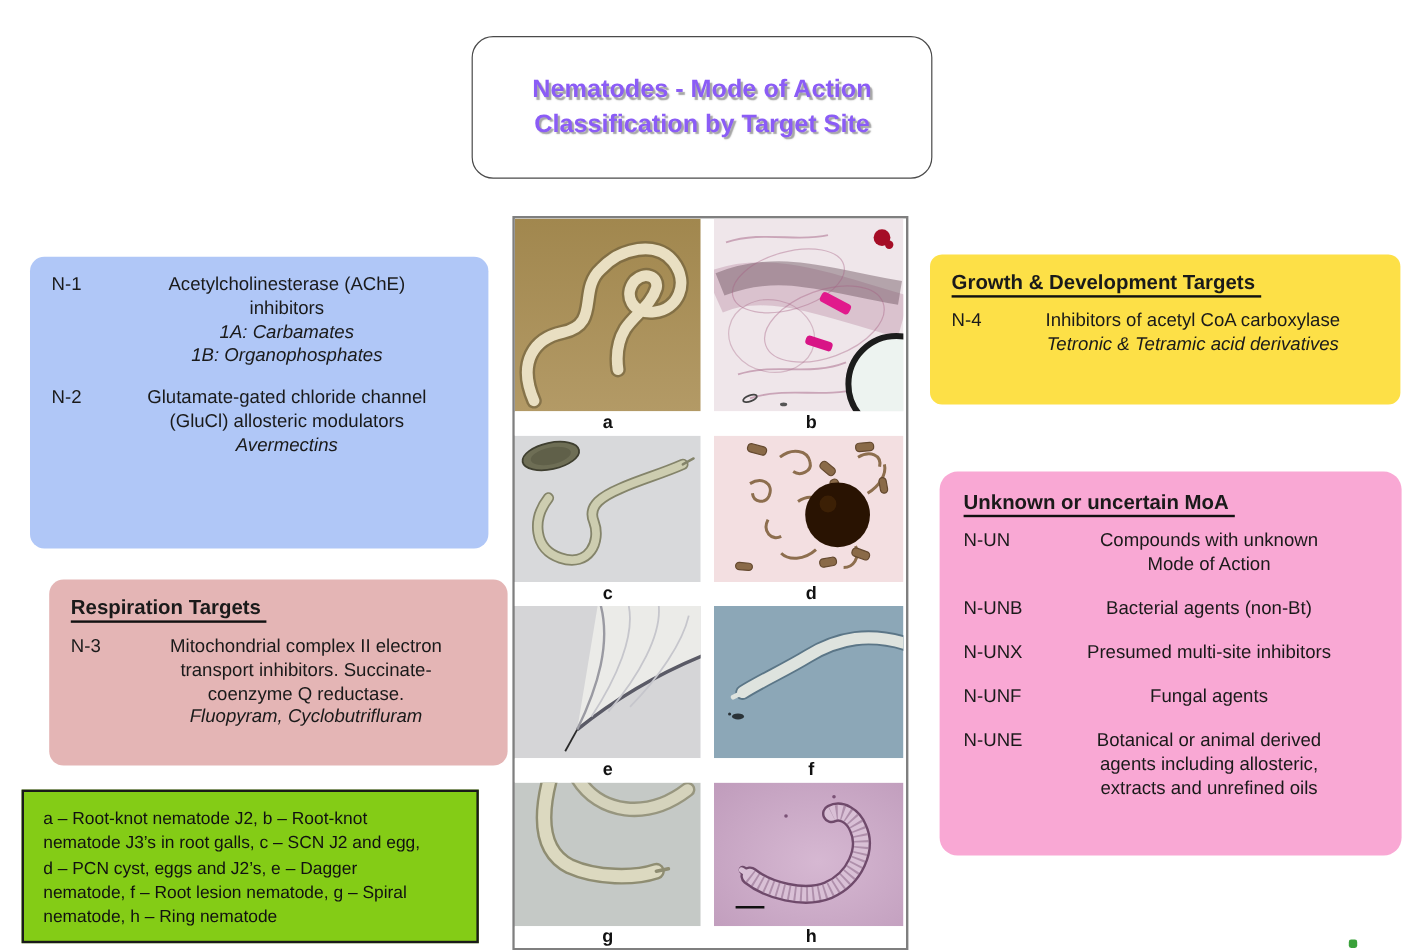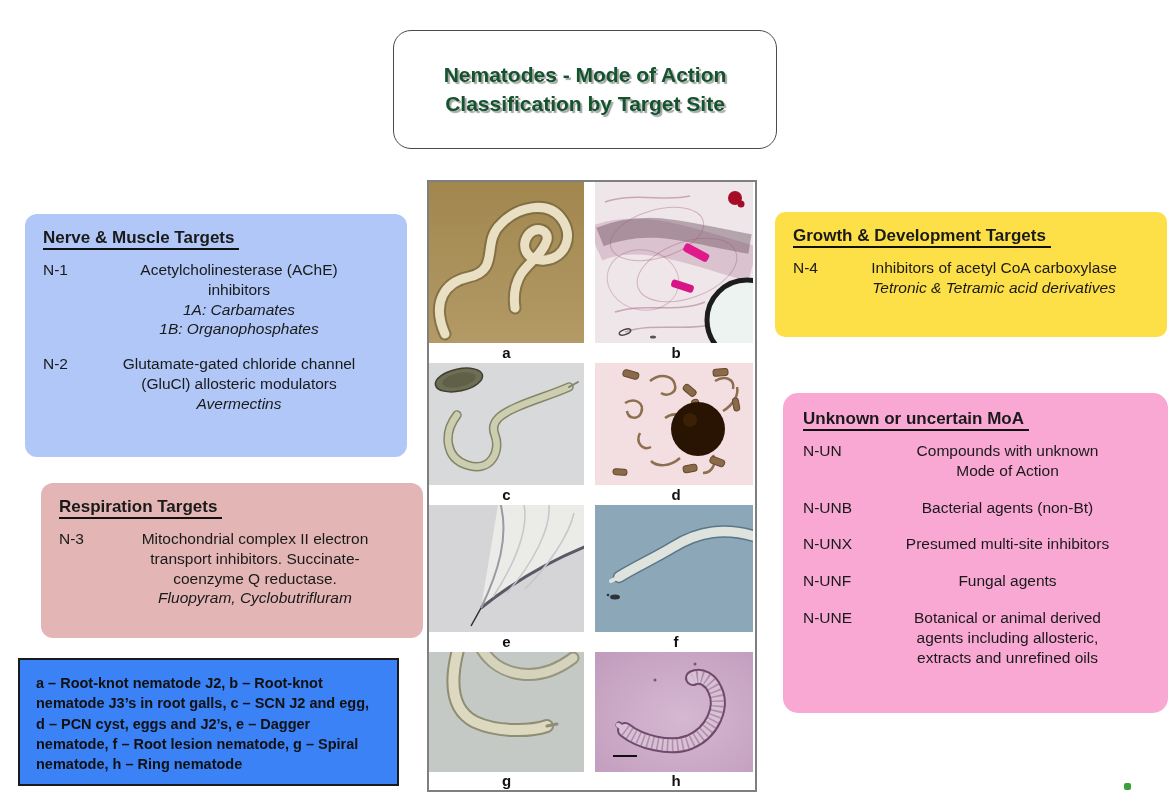--- a/index.html
+++ b/index.html
@@ -8,21 +8,21 @@
     font-family:"Liberation Sans",sans-serif;color:#1a1a1a;overflow:hidden;
   }
   
   .title-box{
     position:absolute;left:393px;top:30px;width:382px;height:117px;
     background:#ffffff;border:1.5px solid #4a4a4a;border-radius:18px;
     display:flex;flex-direction:column;align-items:center;justify-content:center;
     text-align:center;
   }
   .title-box .tline{
-    font-size:21px;font-weight:bold;line-height:1.35;color:#14532d;
+    font-size:21px;font-weight:bold;line-height:1.35;color:#8b5cf6;
     text-shadow:2px 2px 1px rgba(90,90,90,0.55);
   }
   
   .panel{
     position:absolute;border-radius:12px;box-sizing:border-box;
     padding:14px 18px;
   }
   .panel-heading{font-size:17px;font-weight:bold;margin:0 0 12px 0;white-space:nowrap;}
   .panel-heading span{border-bottom:2px solid #111;padding:0 5px 1px 0;}
   .entry{display:flex;margin-bottom:15px;font-size:15.5px;line-height:1.28;}
@@ -32,22 +32,22 @@
   .entry .etext{flex:1;text-align:center;}
   .it{font-style:italic;}
   .blue{background:#b0c7f7;left:25px;top:214px;width:382px;height:243px;}
   .pink{background:#e4b5b5;left:25px;top:483px;width:382px;height:155px;margin-left:16px;}
   .green{background:#c4d79b;left:775px;top:212px;width:392px;height:125px;border-radius:10px;}
   .gray{background:#d9d9d9;left:783px;top:393px;width:385px;height:320px;border-radius:15px;padding:16px 20px;}
   .gray .entry{margin-bottom:17px;}
   
   .legend-box{
     position:absolute;left:18px;top:658px;width:381px;height:128px;
-    background:#3b82f6;border:2px solid #1a1a1a;box-sizing:border-box;
-    padding:13px 12px 10px 16px;font-size:14.5px;font-weight:700;line-height:1.4;color:#111;
+    background:#84cc16;border:2px solid #1a1a1a;box-sizing:border-box;
+    padding:13px 12px 10px 16px;font-size:14.5px;font-weight:400;line-height:1.4;color:#111;
   }
   
   .grid{
     position:absolute;left:427px;top:180px;width:330px;height:612px;
     background:#ffffff;border:2px solid #7f7f7f;box-sizing:border-box;
   }
   .cell{position:absolute;overflow:hidden;}
   .cell svg{display:block;width:100%;height:100%;}
   .strip{position:absolute;display:flex;background:#ffffff;}
   .strip .letter{
@@ -59,23 +59,20 @@
 <body>
 
 <div class="canvas">
 
   <div class="title-box">
     <div class="tline">Nematodes - Mode of Action</div>
     <div class="tline">Classification by Target Site</div>
   </div>
 
   <div class="panel blue" style="background: rgb(176, 199, 247);">
-    <div class="panel-heading">
-      <span>Nerve &amp; Muscle Targets</span>
-    </div>
     <div class="entry">
       <span class="code">N-1</span>
       <div class="etext">
         <div>Acetylcholinesterase (AChE)</div>
         <div>inhibitors</div>
         <div class="it">1A: Carbamates</div>
         <div class="it">1B: Organophosphates</div>
       </div>
     </div>
     <div class="entry">

